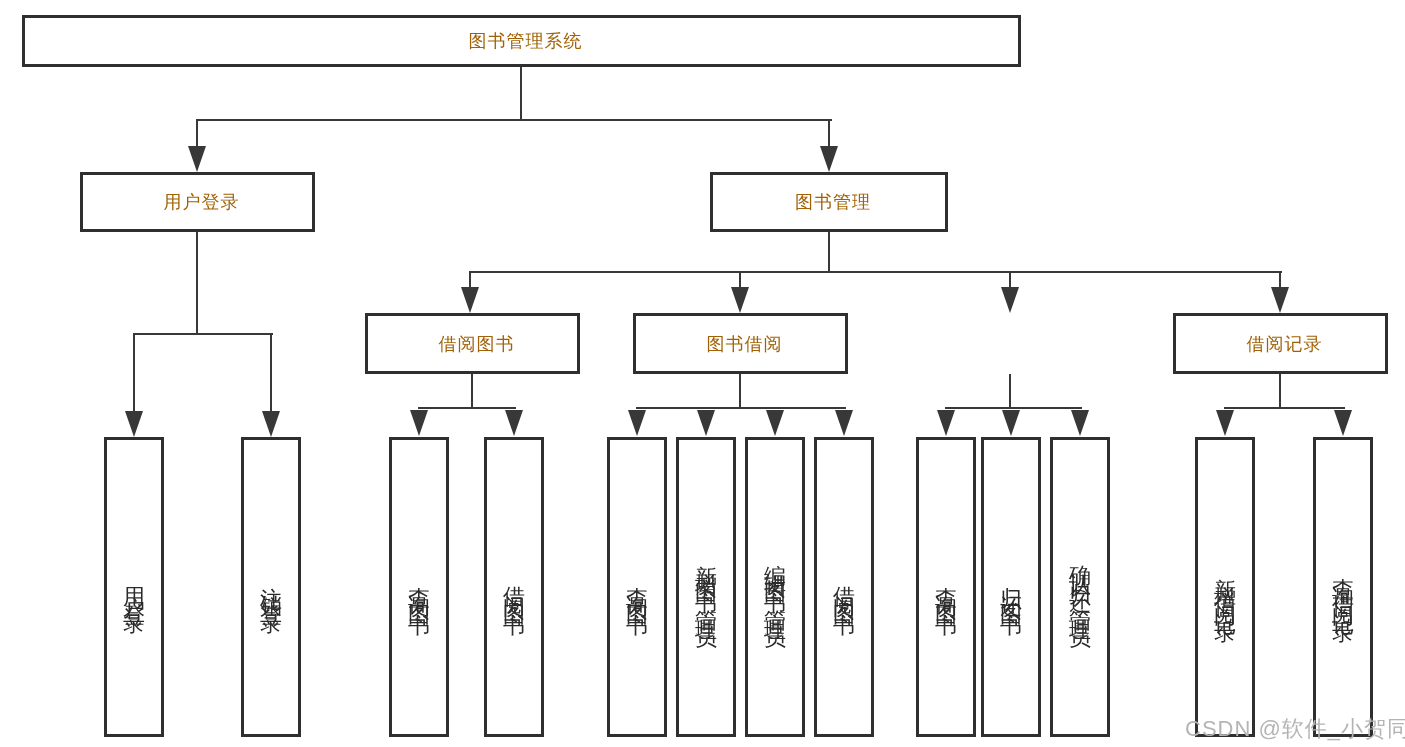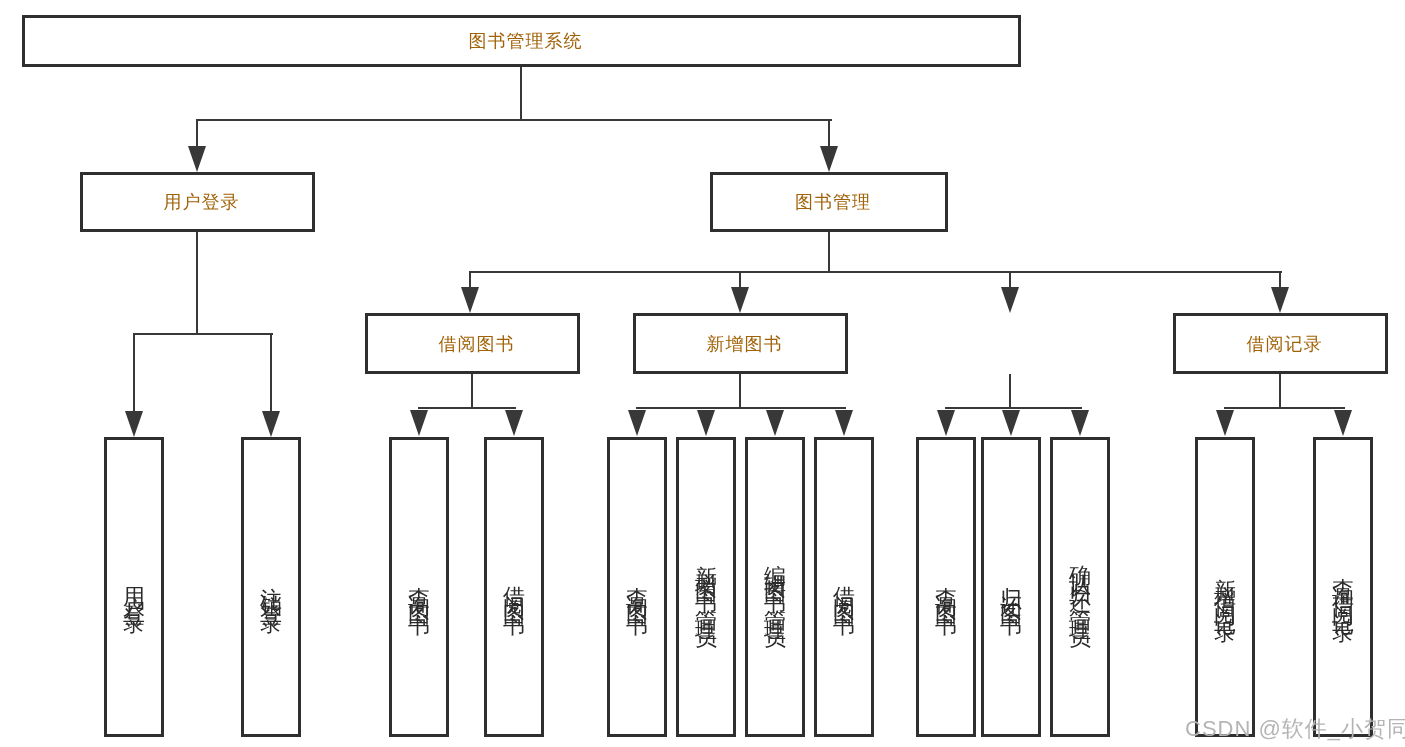--- a/index.html
+++ b/index.html
@@ -94,21 +94,21 @@
 
   <div class="box" style="left:710px; top:172px; width:238px; height:60px;">
     <span>图书管理</span>
   </div>
 
   <div class="box" style="left:365px; top:313px; width:215px; height:61px;">
     <span>借阅图书</span>
   </div>
 
   <div class="box" style="left:633px; top:313px; width:215px; height:61px;">
-    <span>新增图书</span>
+    <span>图书借阅</span>
   </div>
 
 
   <div class="box" style="left:1173px; top:313px; width:215px; height:61px;">
     <span>借阅记录</span>
   </div>
 
   <div class="vbox" style="left:104px;">
     <span class="vtext">用户登录</span>
   </div>

